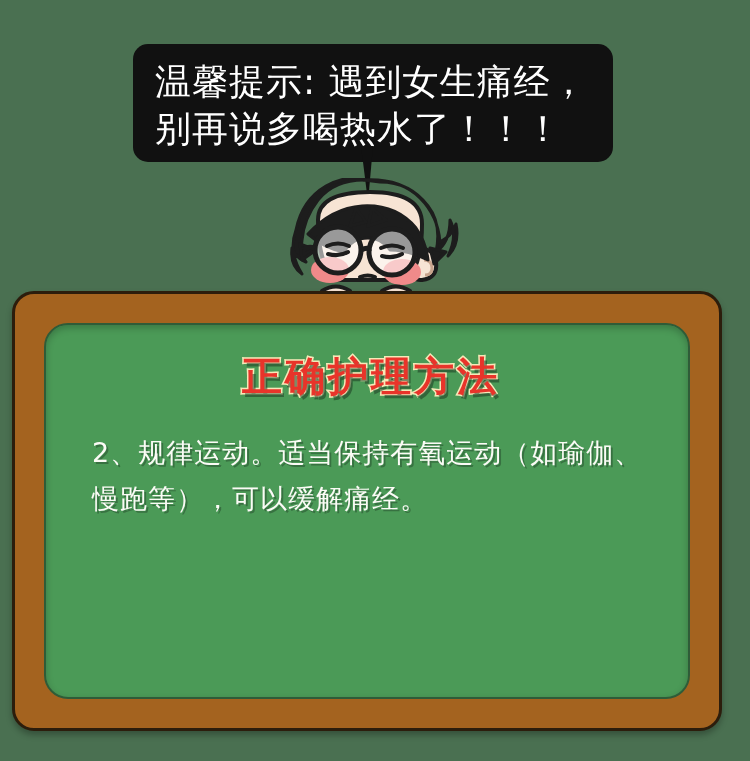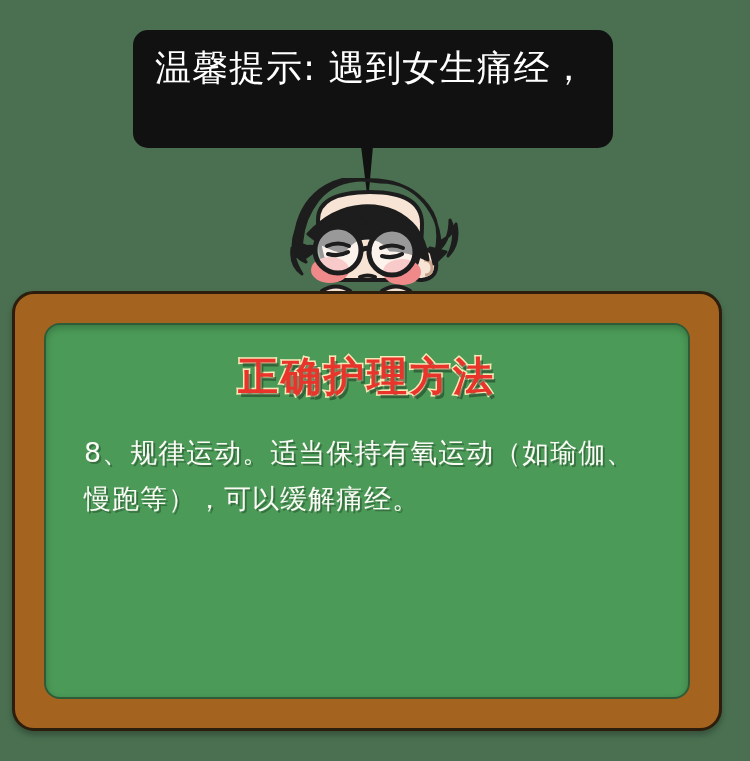--- a/index.html
+++ b/index.html
@@ -12,21 +12,21 @@
     overflow: hidden;
     background: #4a7051;
     font-family: "DejaVu Sans", "Liberation Sans", sans-serif;
     position: relative;
   }
 
   
   #speech-bubble {
     position: absolute;
     left: 133px;
-    top: 30px;
+    top: 44px;
     width: 480px;
     height: 118px;
     background: #111111;
     border-radius: 15px;
     box-sizing: border-box;
     padding: 14px 20px 0 22px;
   }
   #speech-bubble .bubble-line {
     color: #ffffff;
     font-size: 36px;
@@ -70,24 +70,25 @@
     box-shadow: 0 4px 6px rgba(0,0,0,0.28);
   }
   #board-inner {
     position: absolute;
     left: 29px;
     top: 29px;
     right: 29px;
     bottom: 29px;
     background: #4b9a57;
     border: 2px solid #2f5c38;
-    border-radius: 16px;
+    border-radius: 24px;
     box-sizing: border-box;
     box-shadow: inset 0 3px 7px rgba(0,0,0,0.22);
     overflow: hidden;
+    padding-left: 8px;
   }
 
   
   #board-title {
     text-align: center;
     margin-top: 24px;
     font-size: 40px;
     font-weight: bold;
     letter-spacing: 3px;
     color: #e8342a;
@@ -109,20 +110,21 @@
     text-shadow: 2px 2px 0 rgba(40,80,48,0.55);
     font-family: "DejaVu Sans", "Liberation Sans", sans-serif;
   }
   .body-para + .body-para { margin-top: 28px; }
 </style>
 </head>
 <body>
 
 <div id="speech-bubble">
   <div class="bubble-line">温馨提示: 遇到女生痛经，</div>
+  <div class="bubble-line">别再说多喝热水了！！！</div>
 </div>
 <div id="bubble-tail"></div>
 
 <div id="character">
   <svg width="196" height="145" viewBox="0 0 196 145" xmlns="http://www.w3.org/2000/svg">
 
     <g>
       <path d="M138 72 q18 -4 20 12 q2 16 -14 18 q-10 1 -12 -12 z" fill="#f7e4d4" stroke="#1d1d1d" stroke-width="4"></path>
       <path d="M146 82 q8 0 8 8 q0 7 -7 7" fill="none" stroke="#c9a48d" stroke-width="3"></path>
     </g>
@@ -163,16 +165,16 @@
       <path d="M44 113 q14 -9 28 0 q4 12 -3 16 q-2 14 -9 15 q-8 -1 -8 -15 q-9 -3 -8 -16 z"></path>
       <path d="M104 113 q14 -9 28 0 q4 12 -3 16 q-2 14 -9 15 q-8 -1 -8 -15 q-9 -3 -8 -16 z"></path>
     </g>
   </svg>
 </div>
 
 <div id="board-frame">
   <div id="board-inner">
     <div id="board-title">正确护理方法</div>
     <div id="board-body">
-      <div class="body-para">8、规律运动。适当保持有氧运动（如瑜伽、慢跑等），可以缓解痛经。</div>
+      <div class="body-para">2、规律运动。适当保持有氧运动（如瑜伽、慢跑等），可以缓解痛经。</div>
     </div>
   </div>
 </div>
 
 </body></html>

